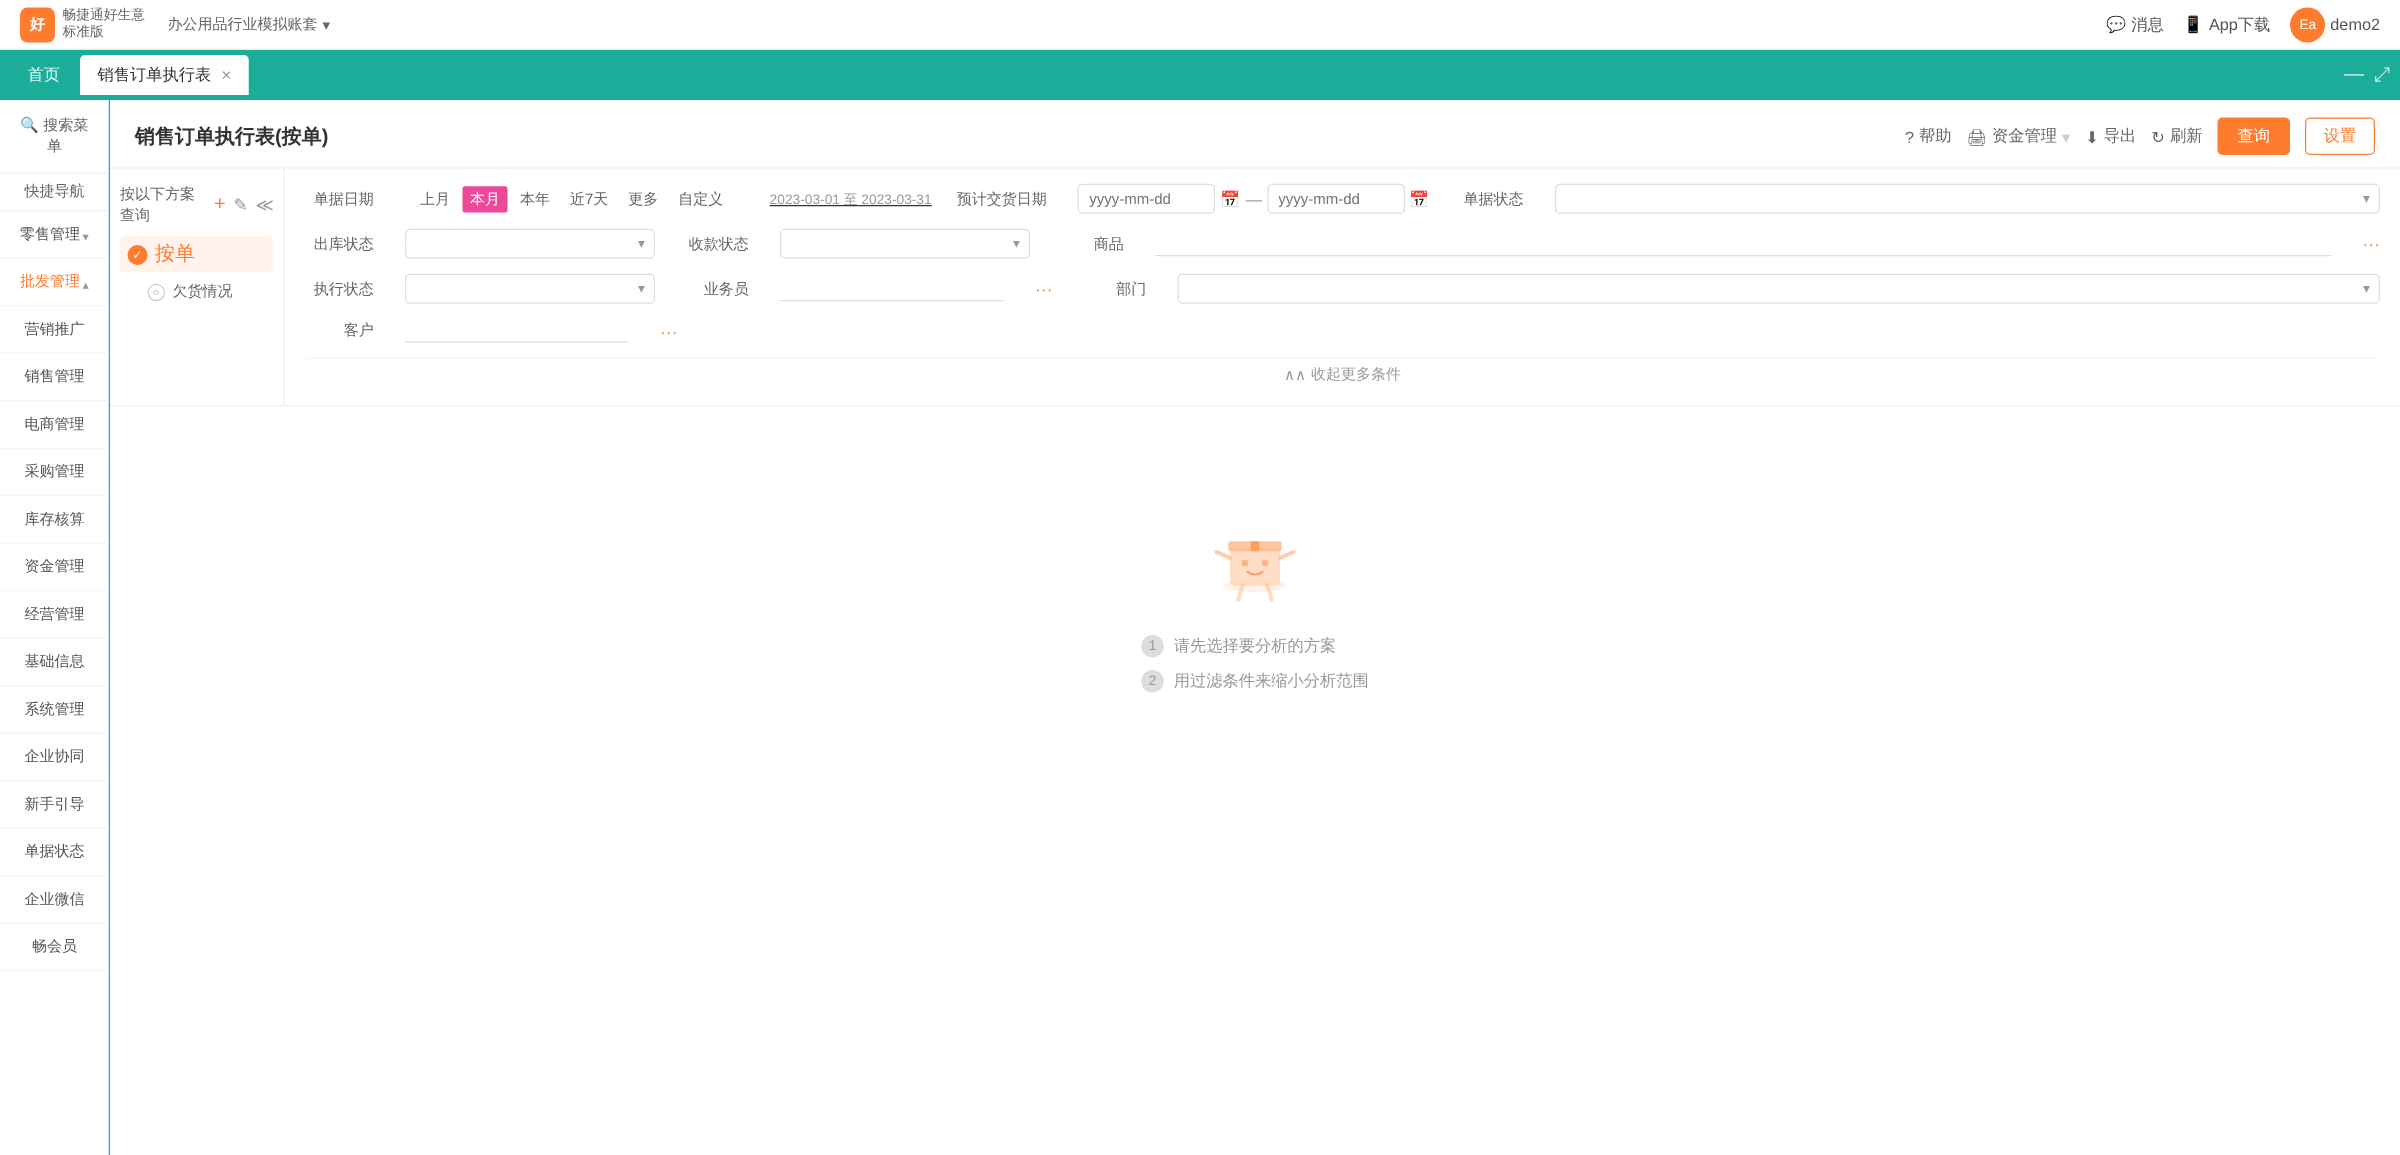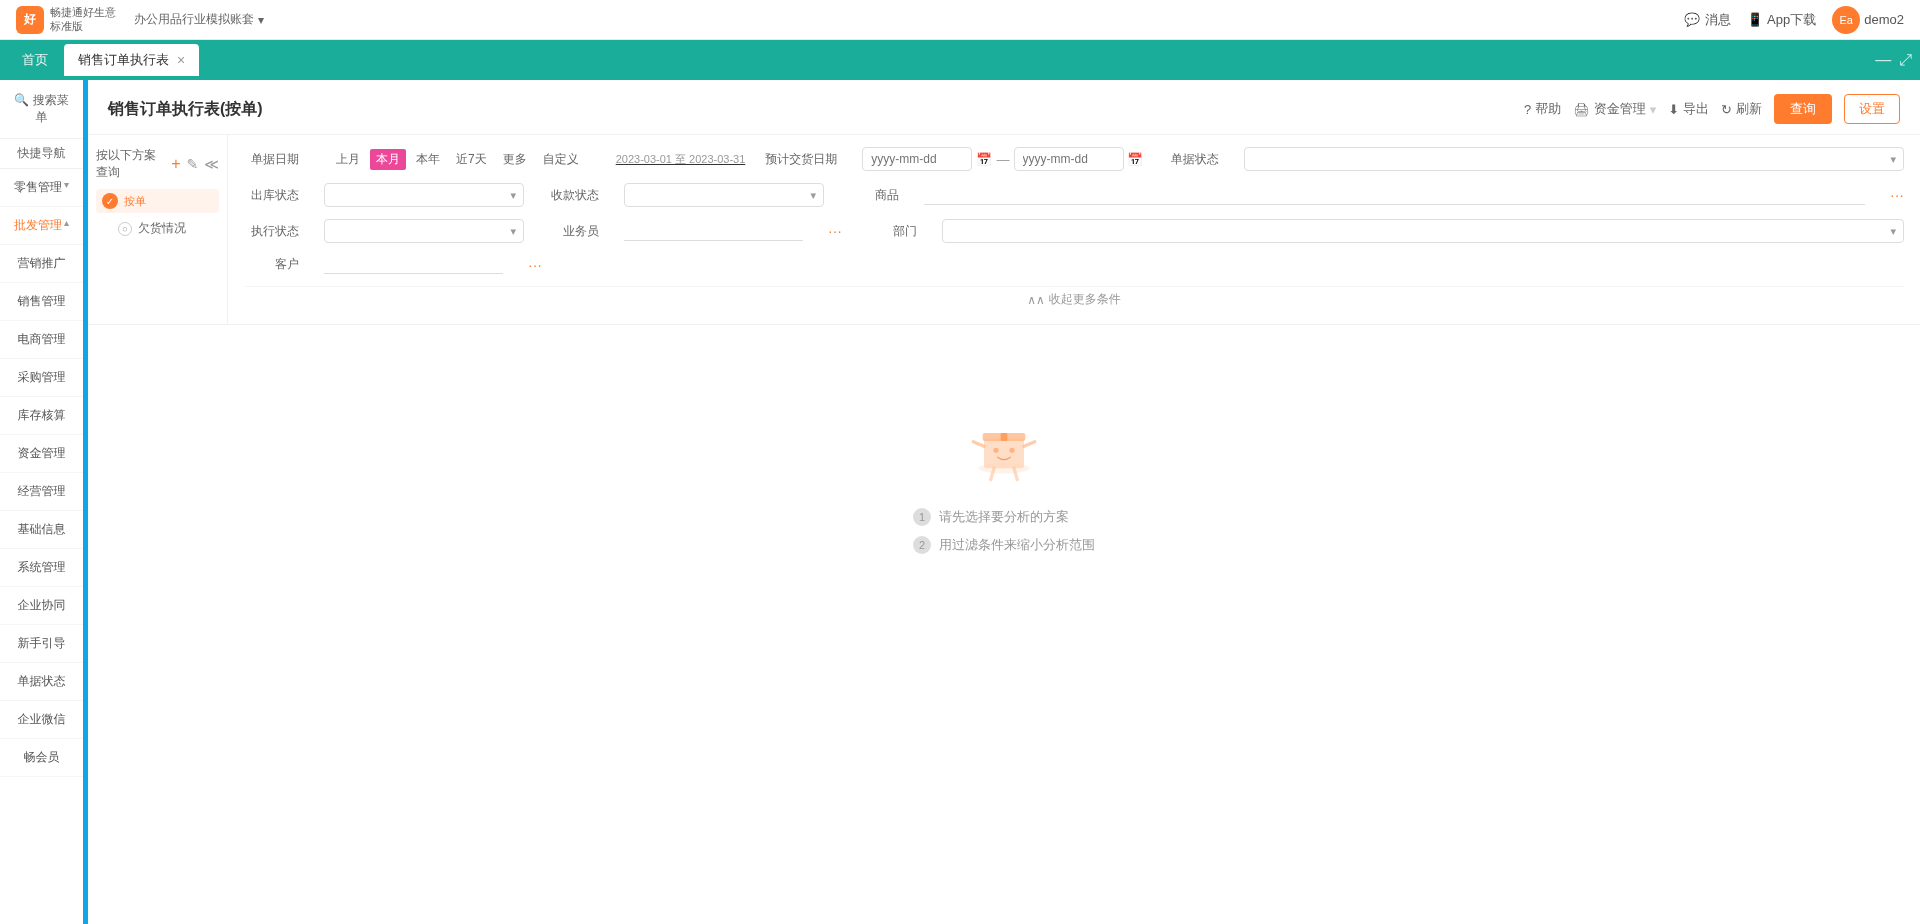--- a/index.html
+++ b/index.html
@@ -22,27 +22,27 @@
     .nav-tab.active { background: #fff; color: #333; border-radius: 4px 4px 0 0; }
     .nav-tab .close-btn { color: #999; font-size: 14px; line-height: 1; margin-left: 2px; }
     .nav-tab.home-tab { color: rgba(255,255,255,0.9); }
     .nav-tabs-right { margin-left: auto; display: flex; gap: 8px; }
     .nav-tab-icon-btn { color: rgba(255,255,255,0.8); cursor: pointer; font-size: 16px; display: flex; align-items: center; }
 
     
     .main-layout { display: flex; flex: 1; overflow: hidden; }
 
     
-    .sidebar { width: 88px; background: #fff; border-right: 5px solid #0ea5e9; display: flex; flex-direction: column; overflow-y: auto; flex-shrink: 0; }
+    .sidebar { width: 88px; background: #fff; border-right: 1px solid #0ea5e9; display: flex; flex-direction: column; overflow-y: auto; flex-shrink: 0; }
     .sidebar-search { padding: 8px; border-bottom: 1px solid #f0f0f0; }
     .sidebar-search-btn { width: 100%; text-align: center; font-size: 12px; color: #666; padding: 4px; cursor: pointer; }
     .sidebar-quick-nav { padding: 6px 0; text-align: center; border-bottom: 1px solid #f0f0f0; }
     .sidebar-quick-nav span { font-size: 12px; color: #666; cursor: pointer; }
     .sidebar-item { padding: 10px 0; text-align: center; cursor: pointer; font-size: 12px; color: #555; border-bottom: 1px solid #f5f5f5; display: flex; align-items: center; justify-content: center; gap: 3px; }
-    .sidebar-item.expandable { display: flex; flex-direction: row; align-items: flex-start; justify-content: center; gap: 2px; }
+    .sidebar-item.expandable { display: flex; flex-direction: row; align-items: flex-end; justify-content: center; gap: 2px; }
     .sidebar-item .arrow { font-size: 10px; color: #999; }
     .sidebar-item.active { color: #ff7b2e; }
 
     
     .content { flex: 1; overflow-y: auto; background: #f5f5f5; }
     .content-inner { background: #fff; margin: 0; min-height: 100%; }
 
     
     .page-header { padding: 14px 20px 10px; display: flex; align-items: center; justify-content: space-between; background: #fff; border-bottom: 1px solid #f0f0f0; }
     .page-title { font-size: 16px; font-weight: bold; color: #333; }
@@ -54,21 +54,21 @@
     
     .filter-area { display: flex; background: #fff; border-bottom: 1px solid #f0f0f0; }
     .filter-scheme { width: 140px; flex-shrink: 0; padding: 12px 8px; border-right: 1px solid #f0f0f0; }
     .filter-scheme-title { font-size: 12px; color: #666; margin-bottom: 8px; display: flex; align-items: center; gap: 6px; }
     .scheme-add { color: #ff7b2e; cursor: pointer; font-size: 16px; }
     .scheme-edit { color: #999; cursor: pointer; font-size: 14px; }
     .scheme-collapse { color: #999; cursor: pointer; font-size: 14px; }
     .scheme-item { display: flex; align-items: center; gap: 6px; padding: 4px 6px; border-radius: 4px; cursor: pointer; margin-bottom: 4px; }
     .scheme-item.active { background: #fff3ec; color: #ff7b2e; }
     .scheme-item .scheme-dot { width: 16px; height: 16px; border-radius: 50%; background: #ff7b2e; color: white; display: flex; align-items: center; justify-content: center; font-size: 10px; flex-shrink: 0; }
-    .scheme-item-name { font-size: 11px; }
+    .scheme-item-name { font-size: 16px; }
     .sub-scheme-item { padding: 3px 6px 3px 22px; font-size: 12px; color: #666; cursor: pointer; display: flex; align-items: center; gap: 6px; }
     .sub-scheme-item .sub-dot { width: 14px; height: 14px; border-radius: 50%; border: 1px solid #ccc; display: flex; align-items: center; justify-content: center; font-size: 9px; color: #999; flex-shrink: 0; }
 
     
     .filter-form { flex: 1; padding: 12px 16px; }
     .filter-row { display: flex; align-items: center; margin-bottom: 12px; gap: 20px; flex-wrap: wrap; }
     .filter-field { display: flex; align-items: center; gap: 25px; }
     .filter-label { font-size: 12px; color: #666; white-space: nowrap; min-width: 55px; text-align: right; }
     .filter-select { border: 1px solid #ddd; border-radius: 4px; padding: 4px 26px 4px 8px; font-size: 12px; color: #333; background: #fff; appearance: none; cursor: pointer; min-width: 180px; position: relative; }
     .select-wrapper { position: relative; display: inline-block; }

